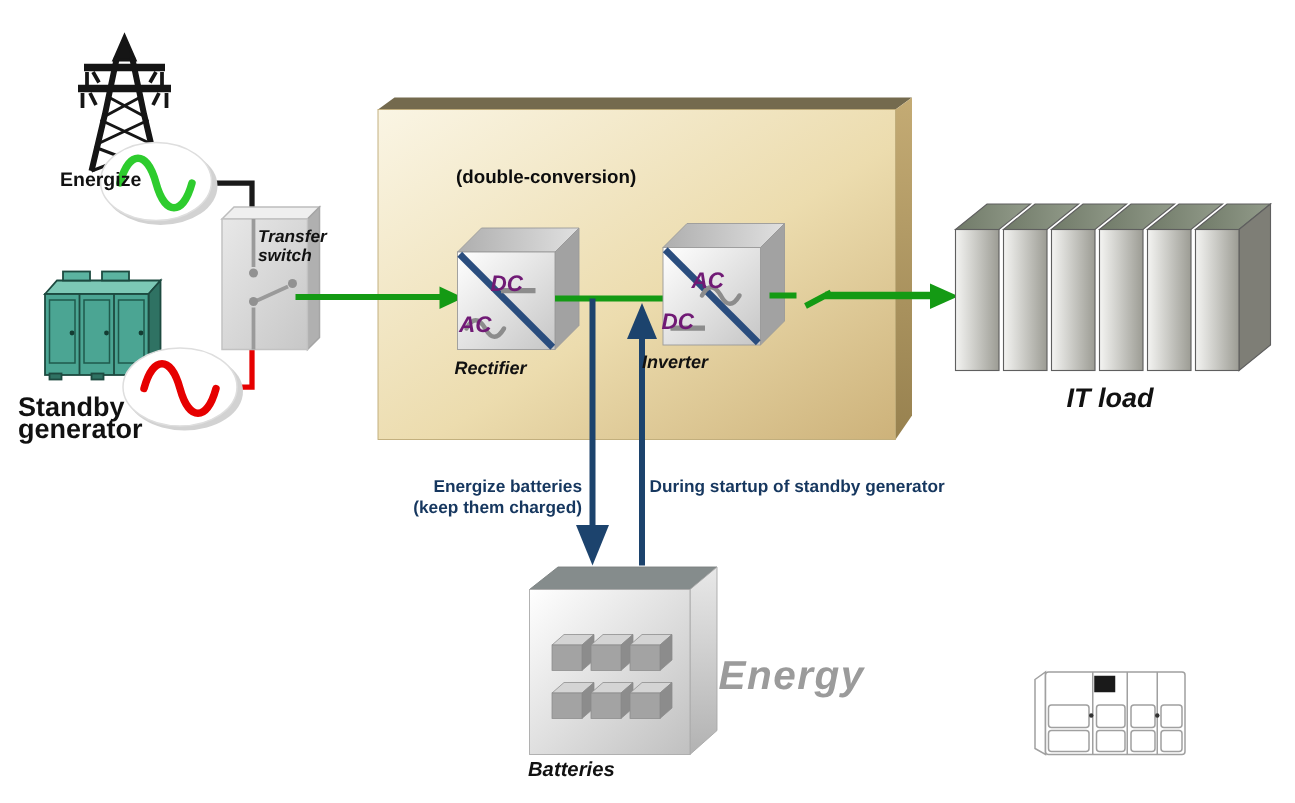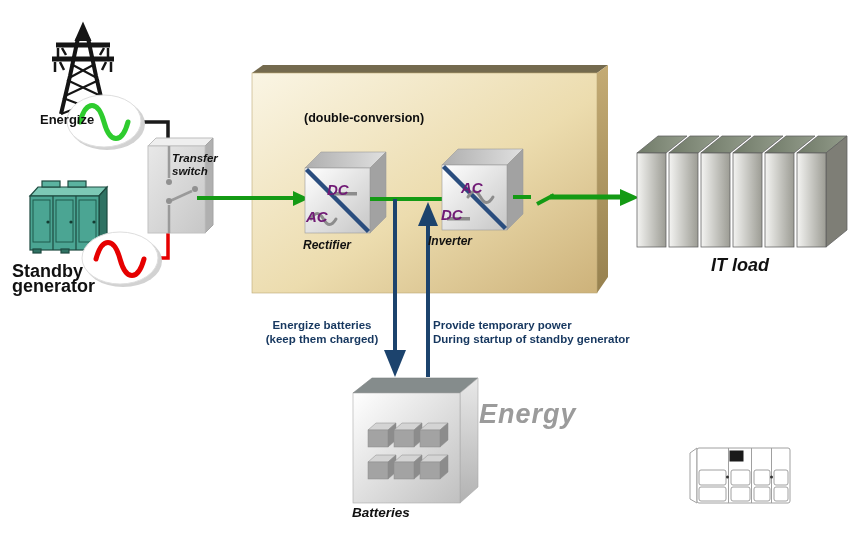--- a/index.html
+++ b/index.html
@@ -19,23 +19,23 @@
   .lbl-ups-sub{left:304px;top:111px;font-size:12.5px;color:#0d0d0d;}
   .cube-txt{font-size:15px;color:#701a75;margin-top:10px;}
   .lbl-rect-dc{left:327px;top:171px;}
   .lbl-rect-ac{left:306px;top:198px;}
   .lbl-inv-ac{left:461px;top:169px;}
   .lbl-inv-dc{left:441px;top:196px;}
   .lbl-rectifier{left:303px;top:238px;width:68px;font-size:12px;}
   .lbl-inverter{left:416px;top:234px;width:68px;text-align:center;font-size:12px;}
   .lbl-itload{left:688px;top:255px;width:104px;text-align:center;font-size:18px;font-style:italic;}
   .lbl-navy{font-size:11.5px;line-height:13.5px;color:#16375f;}
-  .lbl-energize{left:256px;top:319px;width:132px;text-align:center;}
+  .lbl-energize{left:256px;top:319px;width:132px;text-align:right;}
   .lbl-provide{left:433px;top:319px;text-align:left;}
-  .lbl-energy{left:479px;top:398px;font-size:27px;line-height:33px;color:#9b9b9b;letter-spacing:1px;}
+  .lbl-energy{left:479px;top:434px;font-size:27px;line-height:33px;color:#9b9b9b;letter-spacing:1px;}
   .lbl-batteries{left:352px;top:505px;width:108px;text-align:left;font-size:13.5px;}
 </style>
 </head>
 <body>
 
 <div class="canvas">
 
 <svg width="863" height="535" viewBox="0 0 863 535">
   <defs>
     <linearGradient id="lgUps" x1="0" y1="0" x2="1" y2="1">
@@ -278,21 +278,20 @@
 <div class="lbl b i lbl-inverter">Inverter</div>
 
 <div class="lbl b lbl-itload">IT load</div>
 
 <div class="lbl b lbl-navy lbl-energize">
   <div>Energize batteries</div>
   <div>(keep them charged)</div>
 </div>
 
 <div class="lbl b lbl-navy lbl-provide">
-  <div>Provide temporary power</div>
   <div>During startup of standby generator</div>
 </div>
 
 <div class="lbl b i lbl-energy">
   <div>Energy</div>
 </div>
 
 <div class="lbl b i lbl-batteries">Batteries</div>
 
 </div>

